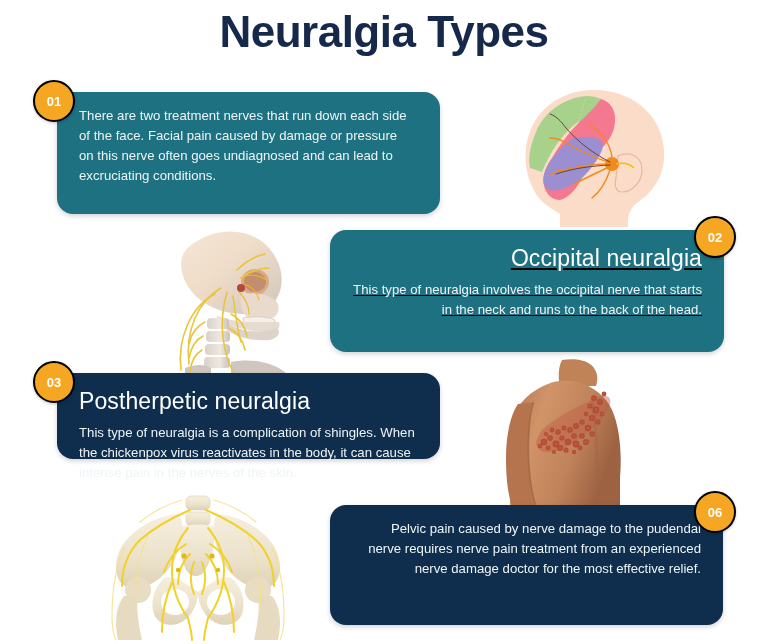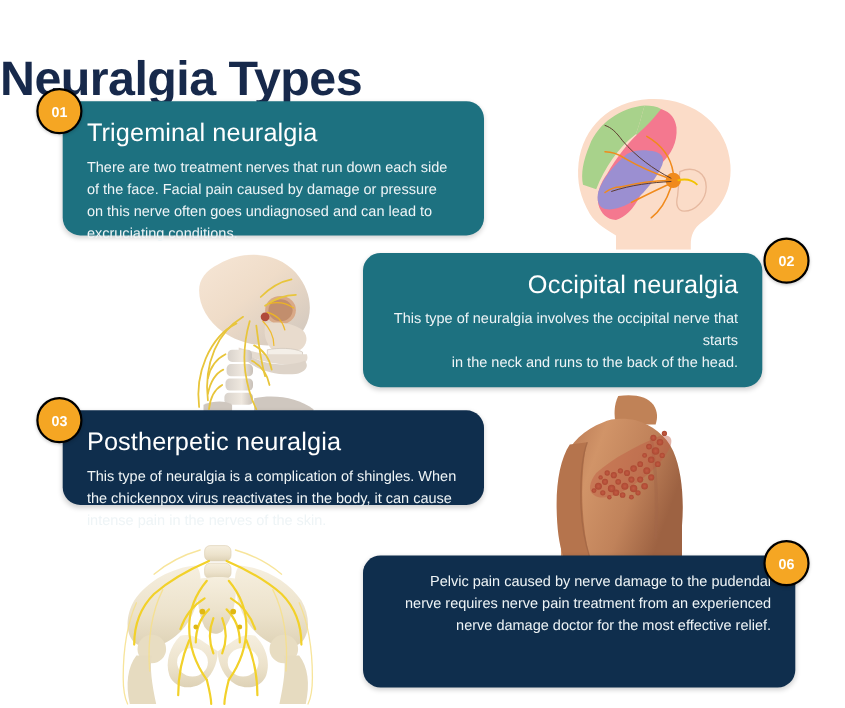--- a/index.html
+++ b/index.html
@@ -18,27 +18,26 @@
     background: #ffffff;
     overflow: hidden;
   }
 
   
   .page-title {
     position: absolute;
     left: 0;
     top: 8px;
     width: 768px;
-    text-align: left;
+    text-align: center;
     font-size: 44px;
     font-weight: bold;
     letter-spacing: -0.5px;
     color: #17294b;
     line-height: 1.1;
-    margin-top: 40px;
   }
 
   
   .card {
     position: absolute;
     border-radius: 16px;
     box-sizing: border-box;
     padding: 14px 22px 16px 22px;
     box-shadow: 0 2px 5px rgba(0,0,0,0.18);
   }
@@ -122,21 +121,20 @@
       <g stroke="#5c3a2e" stroke-width="0.9" fill="none" stroke-linecap="round">
         <path d="M112 80 C96 72 80 60 68 46 C62 38 58 34 52 32"></path>
         <path d="M112 83 C94 84 76 86 58 92"></path>
       </g>
 
       <path d="M118 82 C126 80 132 82 136 86" stroke="#f2c200" stroke-width="1.6" fill="none"></path>
     </svg>
   </div>
 
   <div class="card teal" style="left:57px; top:92px; width:383px; height:122px;">
-    <div class="card-title align-left">Trigeminal neuralgia</div>
     <div class="card-body align-left">There are two treatment nerves that run down each side
  of the face. Facial pain caused by damage or pressure
 on this nerve often goes undiagnosed and can lead to
 excruciating conditions.</div>
   </div>
   <div class="badge" style="left:33px; top:80px;">01</div>
 
   <div class="illus" style="left:145px; top:222px;">
     <svg width="175" height="155" viewBox="0 0 175 155">
       <defs>
@@ -193,21 +191,21 @@
       <g stroke="#f0b81e" stroke-width="1.1" fill="none" stroke-linecap="round" opacity="0.9">
         <path d="M100 54 C108 52 116 54 122 58"></path>
         <path d="M98 62 C106 64 112 70 114 78"></path>
         <path d="M94 70 C100 76 104 84 104 92"></path>
       </g>
 
       <circle cx="96" cy="66" r="4" fill="#b04a3a"></circle>
     </svg>
   </div>
 
-  <div class="card teal" style="left:330px; top:230px; width:363px; height:122px;">
+  <div class="card teal" style="left:330px; top:230px; width:394px; height:122px;text-decoration:underline;">
     <div class="card-title align-right">Occipital neuralgia</div>
     <div class="card-body align-right">This type of neuralgia involves the occipital nerve that starts
 in the neck and runs to the back of the head.</div>
   </div>
   <div class="badge" style="left:694px; top:216px;">02</div>
 
   <div class="illus" style="left:488px; top:358px;">
     <svg width="180" height="150" viewBox="0 0 180 150">
       <defs>
         <linearGradient id="skinGrad" x1="0" y1="0" x2="1" y2="0.4">

